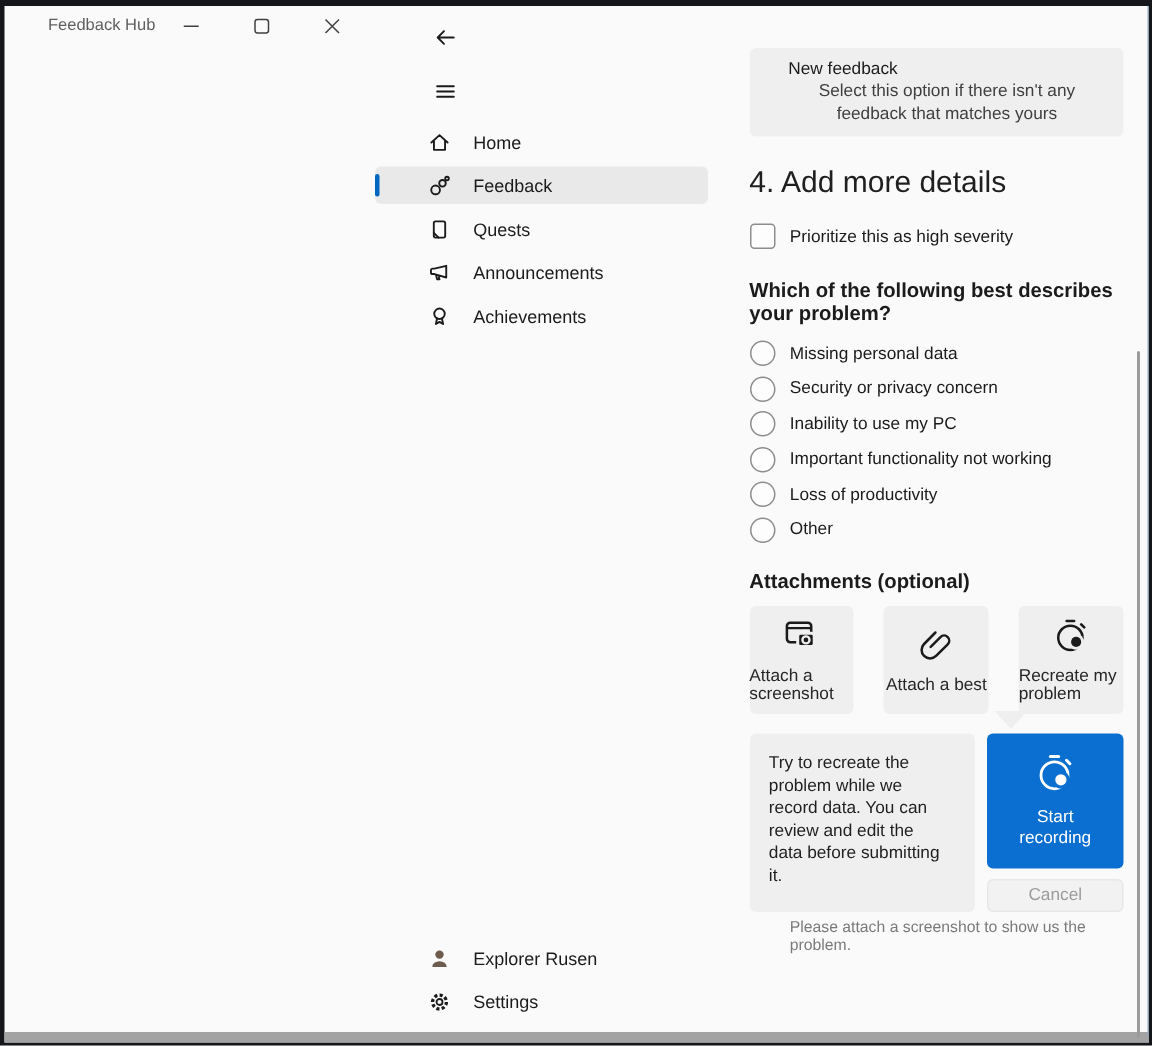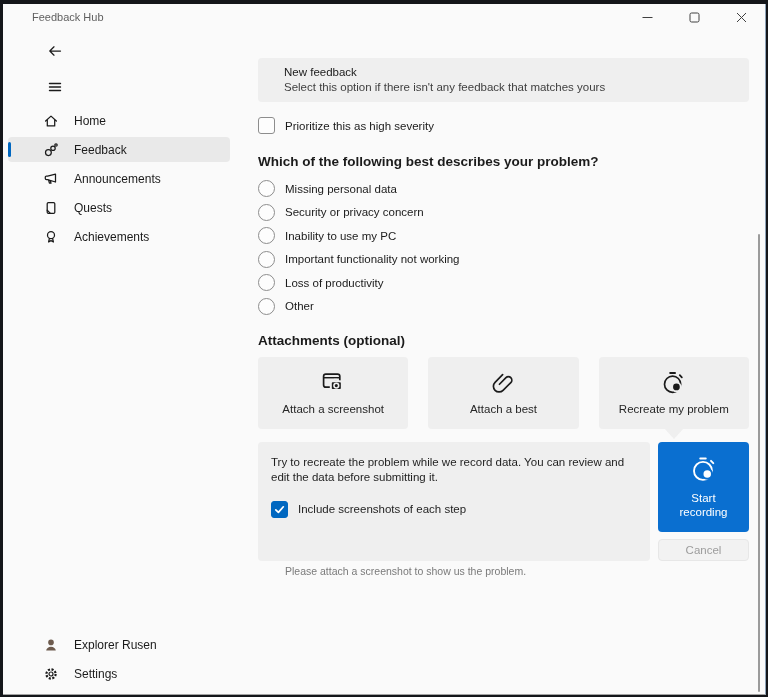--- a/index.html
+++ b/index.html
@@ -10,22 +10,22 @@
     font-family:"Liberation Sans", sans-serif;
     color:#1b1b1b;
     overflow:hidden;
     --accent:#0067c0; --button-blue:#0a6fd0; --link-blue:#1262a8;
     --box-gray:#efefef;
   }
   .window {
     position:absolute; left:3px; top:4px; width:763px; height:691px;
     background:#fafafa;
     border-right:1px solid #8fa3b8;
-    border-bottom:1px solid #a3a3a3;
-    display:flex; flex-direction:column;
+    border-bottom:7px solid #a3a3a3;
+    display:flex; flex-direction:row;
   }
   
   .titlebar { height:26px; display:flex; align-items:center; flex:none; }
   .titlebar .title { margin-left:29px; font-size:11px; color:#5f5f5f; }
   .win-controls { margin-left:auto; display:flex; height:100%; }
   .win-btn { width:47px; height:100%; display:flex; align-items:center; justify-content:center; color:#404040; }
   .win-btn svg { display:block; }
   
   .body-row { flex:1; display:flex; min-height:0; }
   .sidebar { width:232px; flex:none; display:flex; flex-direction:column; padding-bottom:6px; }
@@ -44,21 +44,21 @@
   }
   .nav-icon { width:16px; height:16px; display:flex; align-items:center; justify-content:center; flex:none; }
   .sidebar-spacer { flex:1; }
   
   .content { flex:1; padding:0 16px 0 23px; position:relative; min-width:0; }
   .banner {
     margin-top:28px; background:var(--box-gray); border-radius:4px;
     padding:7px 12px 7px 26px; font-size:11.5px; line-height:15px;
   }
   .banner .b-title { color:#1b1b1b; }
-  .banner .b-sub { color:#3f3f3f; }
+  .banner .b-sub { color:#3f3f3f;text-align:center; }
   .h1 { margin-top:20px; font-size:20px; font-weight:400; color:#1f1f1f; }
   .check-row { display:flex; align-items:center; gap:10px; font-size:11.5px; }
   .severity-row { margin-top:15px; }
   .checkbox {
     width:17px; height:17px; border:1px solid #8d8d8d; border-radius:3px;
     background:#fdfdfd; flex:none; display:flex; align-items:center; justify-content:center;
   }
   .checkbox.checked { background:var(--accent); border-color:var(--accent); }
   .h2 { margin-top:20px; font-size:13.5px; font-weight:700; color:#1b1b1b; }
   .radio-list { margin-top:11px; }
@@ -156,33 +156,33 @@
               <circle cx="5.4" cy="10.6" r="2.9"></circle>
               <circle cx="10" cy="6.2" r="2.2"></circle>
               <circle cx="13" cy="3" r="1.2"></circle>
             </svg>
         </span>
         <span>Feedback</span>
       </div>
       <div class="nav-item">
         <span class="nav-icon">
           <svg class="stroke-ic" width="16" height="16" viewBox="0 0 16 16">
-              <path d="M12.5 3.2 V11 L4.6 8.7 H3.4 A1.1 1.1 0 0 1 2.3 7.6 V6.2 A1.1 1.1 0 0 1 3.4 5.1 H4.6 Z M5.6 9 L6.4 12.2 H8 L7.2 9.4"></path>
-            </svg>
-        </span>
-        <span>Announcements</span>
-      </div>
-      <div class="nav-item">
-        <span class="nav-icon">
-          <svg class="stroke-ic" width="16" height="16" viewBox="0 0 16 16">
               <rect x="4.2" y="2.6" width="7.6" height="10.8" rx="1.2"></rect>
               <path d="M4.2 10.2 L7.4 13.4"></path>
             </svg>
         </span>
         <span>Quests</span>
+      </div>
+      <div class="nav-item">
+        <span class="nav-icon">
+          <svg class="stroke-ic" width="16" height="16" viewBox="0 0 16 16">
+              <path d="M12.5 3.2 V11 L4.6 8.7 H3.4 A1.1 1.1 0 0 1 2.3 7.6 V6.2 A1.1 1.1 0 0 1 3.4 5.1 H4.6 Z M5.6 9 L6.4 12.2 H8 L7.2 9.4"></path>
+            </svg>
+        </span>
+        <span>Announcements</span>
       </div>
       <div class="nav-item">
         <span class="nav-icon">
           <svg class="stroke-ic" width="16" height="16" viewBox="0 0 16 16">
               <circle cx="8" cy="6.2" r="3.5"></circle>
               <path d="M6.4 9.3 L5.6 13 L8 11.6 L10.4 13 L9.6 9.3"></path>
             </svg>
         </span>
         <span>Achievements</span>
       </div>
@@ -209,20 +209,21 @@
       </div>
     </div>
 
     <div class="content">
 
       <div class="banner">
         <div class="b-title">New feedback</div>
         <div class="b-sub">Select this option if there isn't any feedback that matches yours</div>
       </div>
 
+      <div class="h1">4. Add more details</div>
 
       <div class="check-row severity-row">
         <span class="checkbox"></span>
         <span>Prioritize this as high severity</span>
       </div>
 
       <div class="h2">Which of the following best describes your problem?</div>
 
       <div class="radio-list">
         <div class="radio-row">
@@ -288,28 +289,20 @@
         </div>
       </div>
 
       <div class="pointer-row">
         <div class="pointer"></div>
       </div>
 
       <div class="record-section">
         <div class="record-panel">
           <div>Try to recreate the problem while we record data. You can review and edit the data before submitting it.</div>
-          <div class="check-row record-row2">
-            <span class="checkbox checked">
-              <svg width="11" height="11" viewBox="0 0 11 11">
-                  <path d="M1.8 5.8 L4.4 8.4 L9.3 2.8" fill="none" stroke="#fff" stroke-width="1.7" stroke-linecap="round" stroke-linejoin="round"></path>
-                </svg>
-            </span>
-            <span>Include screenshots of each step</span>
-          </div>
         </div>
 
         <div class="record-buttons">
           <div class="start-btn">
             <span>
               <svg width="30" height="29" viewBox="0 0 24 23">
                 <line x1="9" y1="2.6" x2="13.4" y2="2.6" stroke="#fff" stroke-width="1.6" stroke-linecap="round"></line>
                 <line x1="17.6" y1="4.6" x2="19.4" y2="6.4" stroke="#fff" stroke-width="1.6" stroke-linecap="round"></line>
                 <circle cx="11.2" cy="12.6" r="7.2" fill="none" stroke="#fff" stroke-width="1.5"></circle>
                 <circle cx="14.6" cy="15" r="4.7" fill="#0a6fd0"></circle>

